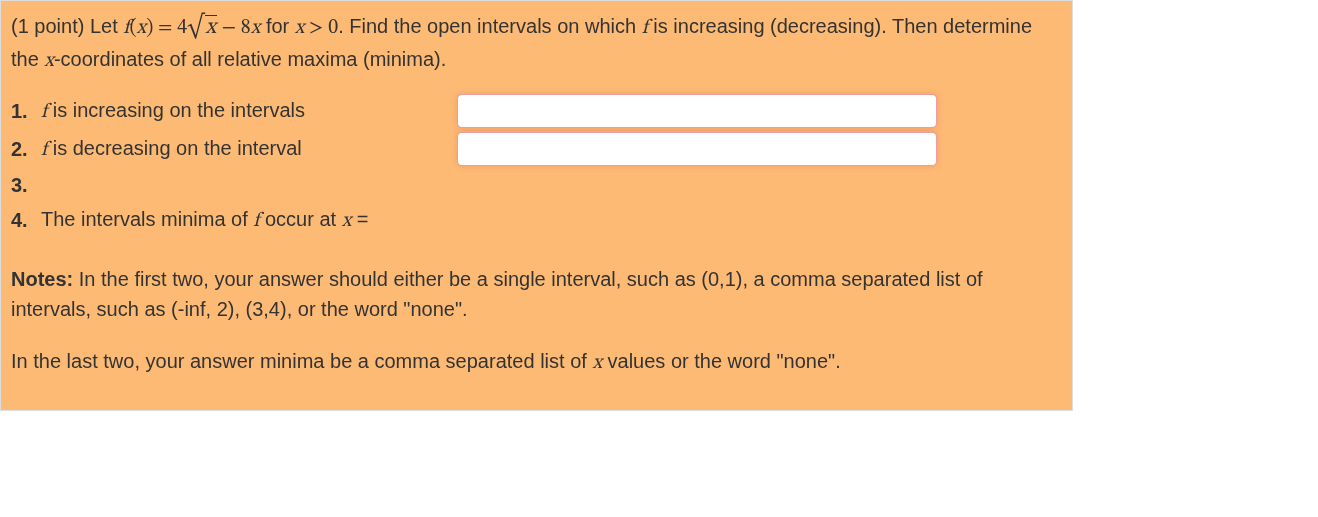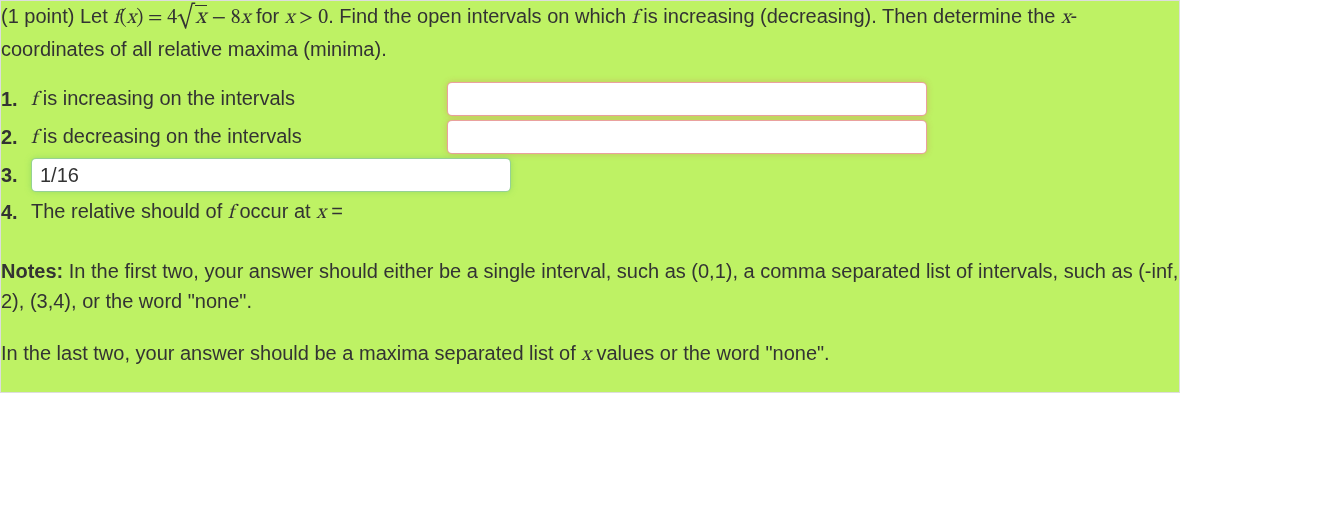--- a/index.html
+++ b/index.html
@@ -4,23 +4,24 @@
 <style>
   body {
     margin: 0;
     padding: 0;
     font-family: "Helvetica Neue", Helvetica, Arial, sans-serif;
     font-size: 20px;
     color: #333;
     background: #fff;
   }
   .container {
-    background: #bef264;
+    background: #fdba74;
     border: 1px solid #ddd;
-    width: 1180px;
+    width: 1073px;
+    padding: 10px;
     box-sizing: border-box;
     line-height: 1.5;
   }
   .math {
     font-family: "STIX Two Math", "Cambria Math", "Latin Modern Math", "Times New Roman", serif;
     font-style: italic;
   }
   .math .paren { font-style: normal; }
   .sqrt {
     font-style: normal;
@@ -91,41 +92,40 @@
       <div class="num">1.</div>
       <div class="label">
         <span class="math">f</span><span> is increasing on the intervals</span>
       </div>
       <input class="input input-red" value="" style="">
     </div>
 
     <div class="row">
       <div class="num">2.</div>
       <div class="label">
-        <span class="math">f</span><span> is decreasing on the intervals</span>
+        <span class="math">f</span><span> is decreasing on the interval</span>
       </div>
       <input class="input input-red" value="" style="">
     </div>
 
     <div class="row">
       <div class="num">3.</div>
-      <input class="input input-green" value="1/16" style="">
     </div>
 
     <div class="row">
       <div class="num">4.</div>
       <div class="label">
-        <span>The relative should of </span><span class="math">f</span><span> occur at </span><span class="math">x</span><span> =</span>
+        <span>The intervals minima of </span><span class="math">f</span><span> occur at </span><span class="math">x</span><span> =</span>
       </div>
     </div>
 
   </div>
 
   <div class="notes">
     <p>
       <strong>Notes:</strong><span> In the first two, your answer should either be a single interval, such as (0,1), a comma separated list of intervals, such as (-inf, 2), (3,4), or the word "none".</span>
     </p>
     <p>
-      <span>In the last two, your answer should be a maxima separated list of </span><span class="math">x</span><span> values or the word "none".</span>
+      <span>In the last two, your answer minima be a comma separated list of </span><span class="math">x</span><span> values or the word "none".</span>
     </p>
   </div>
 
 </div>
 
 </body></html>

